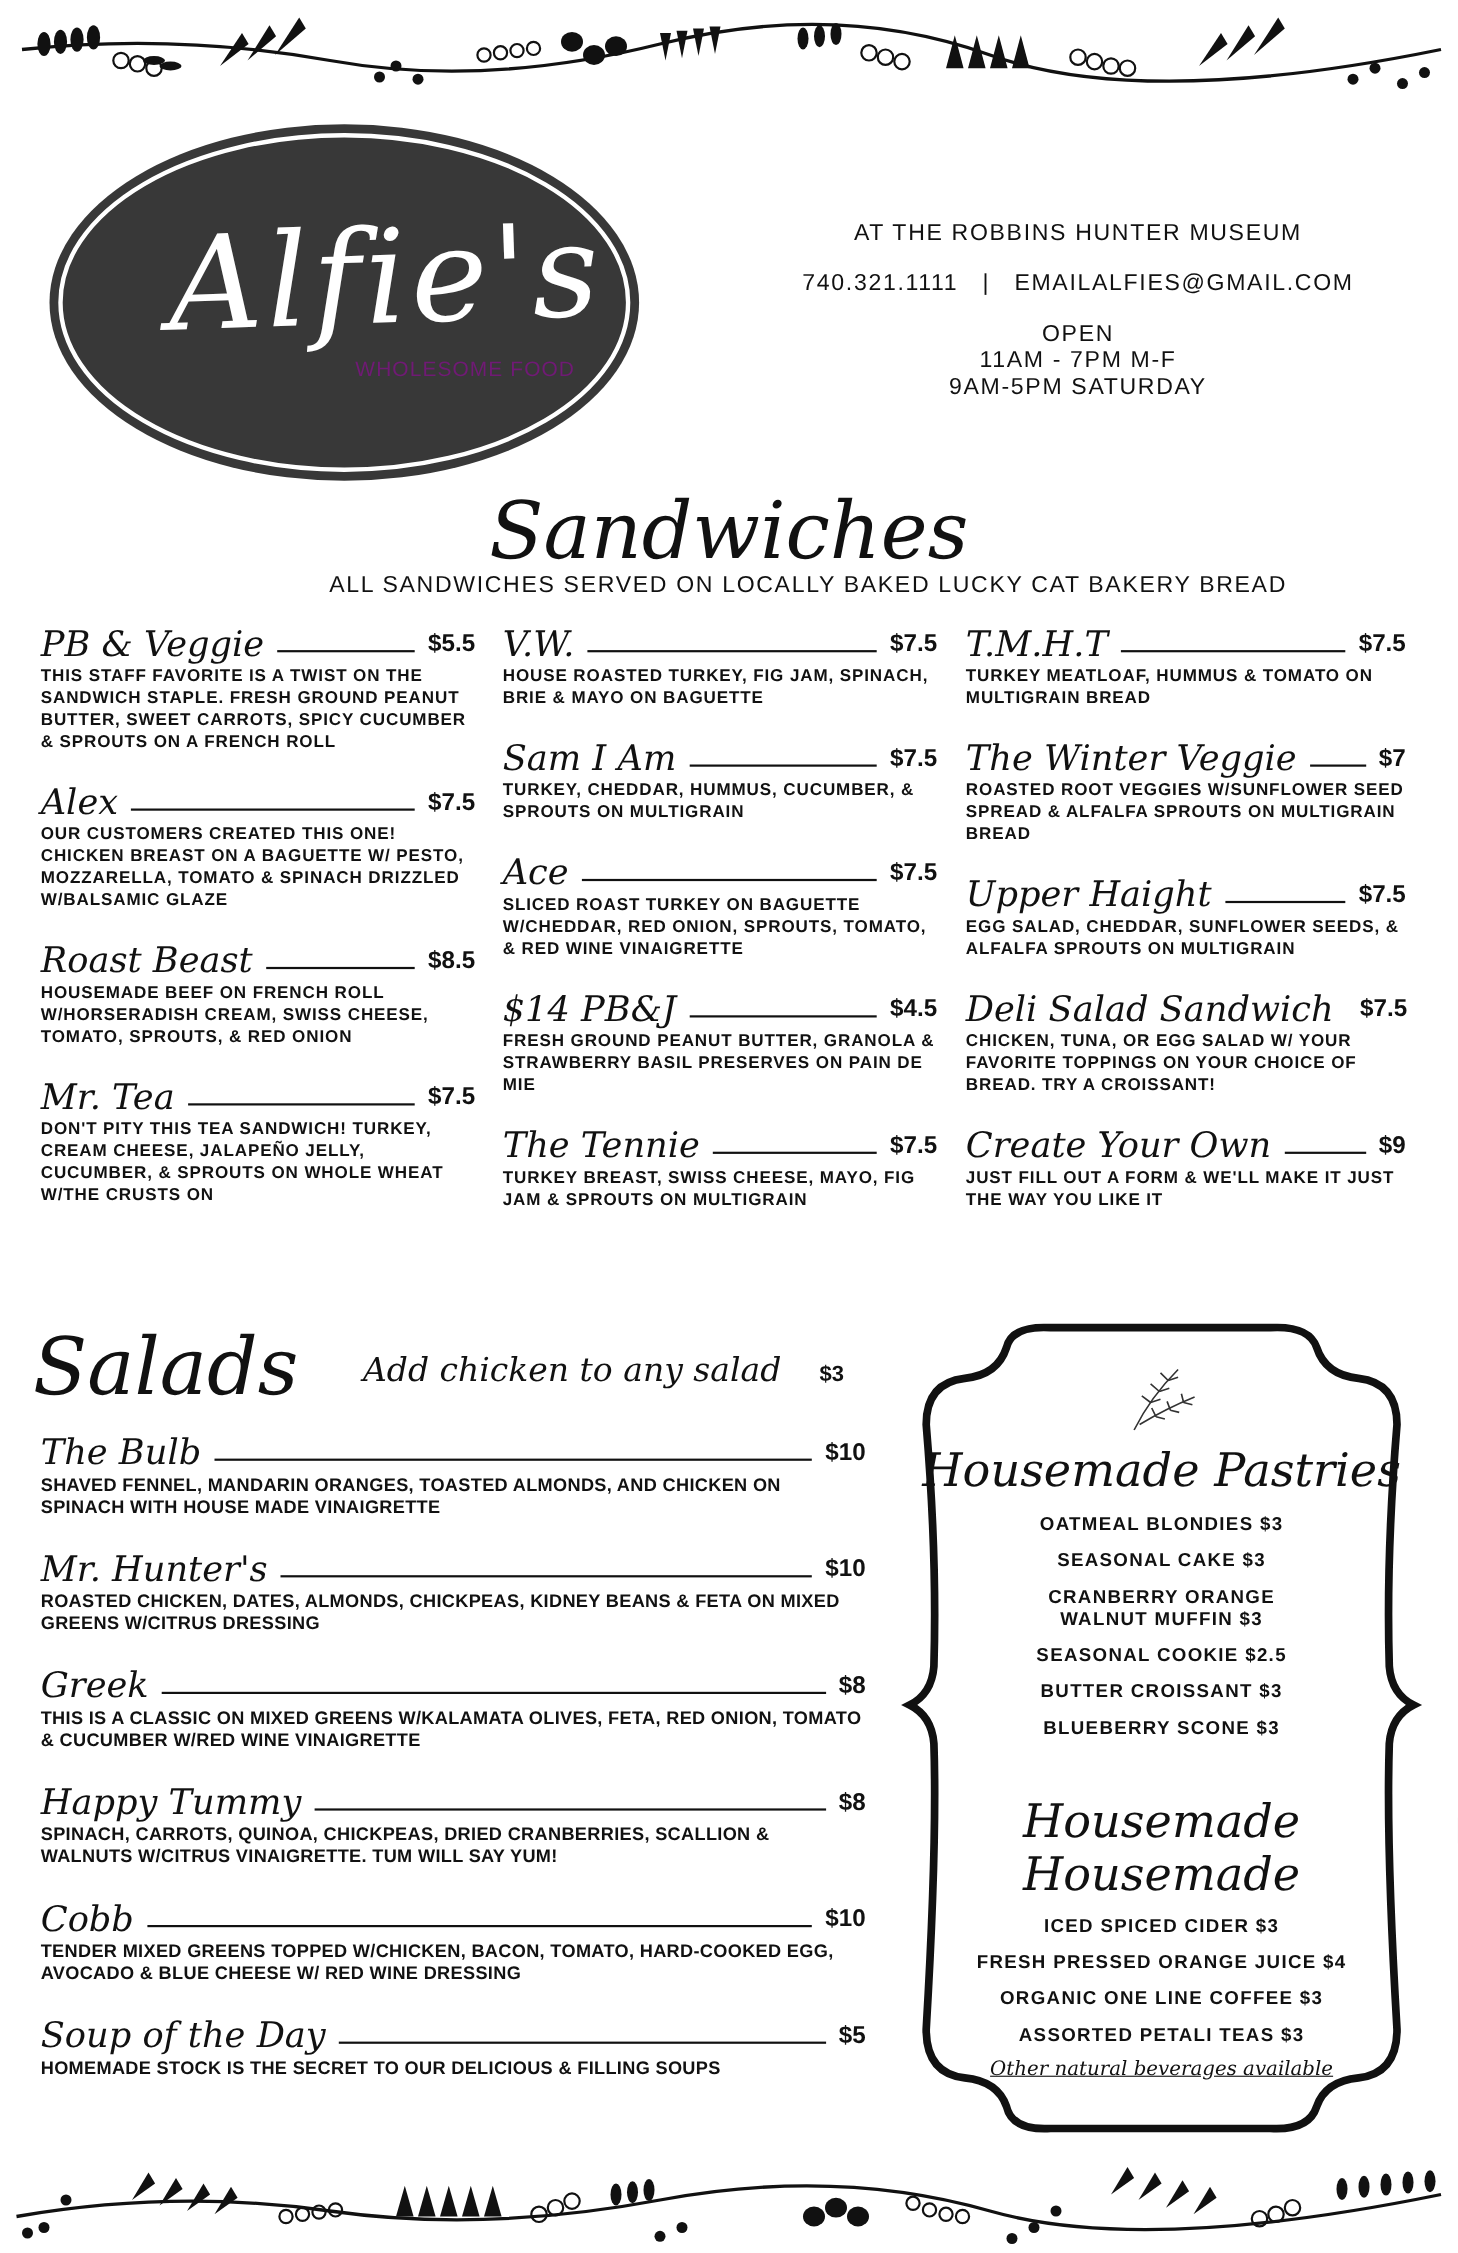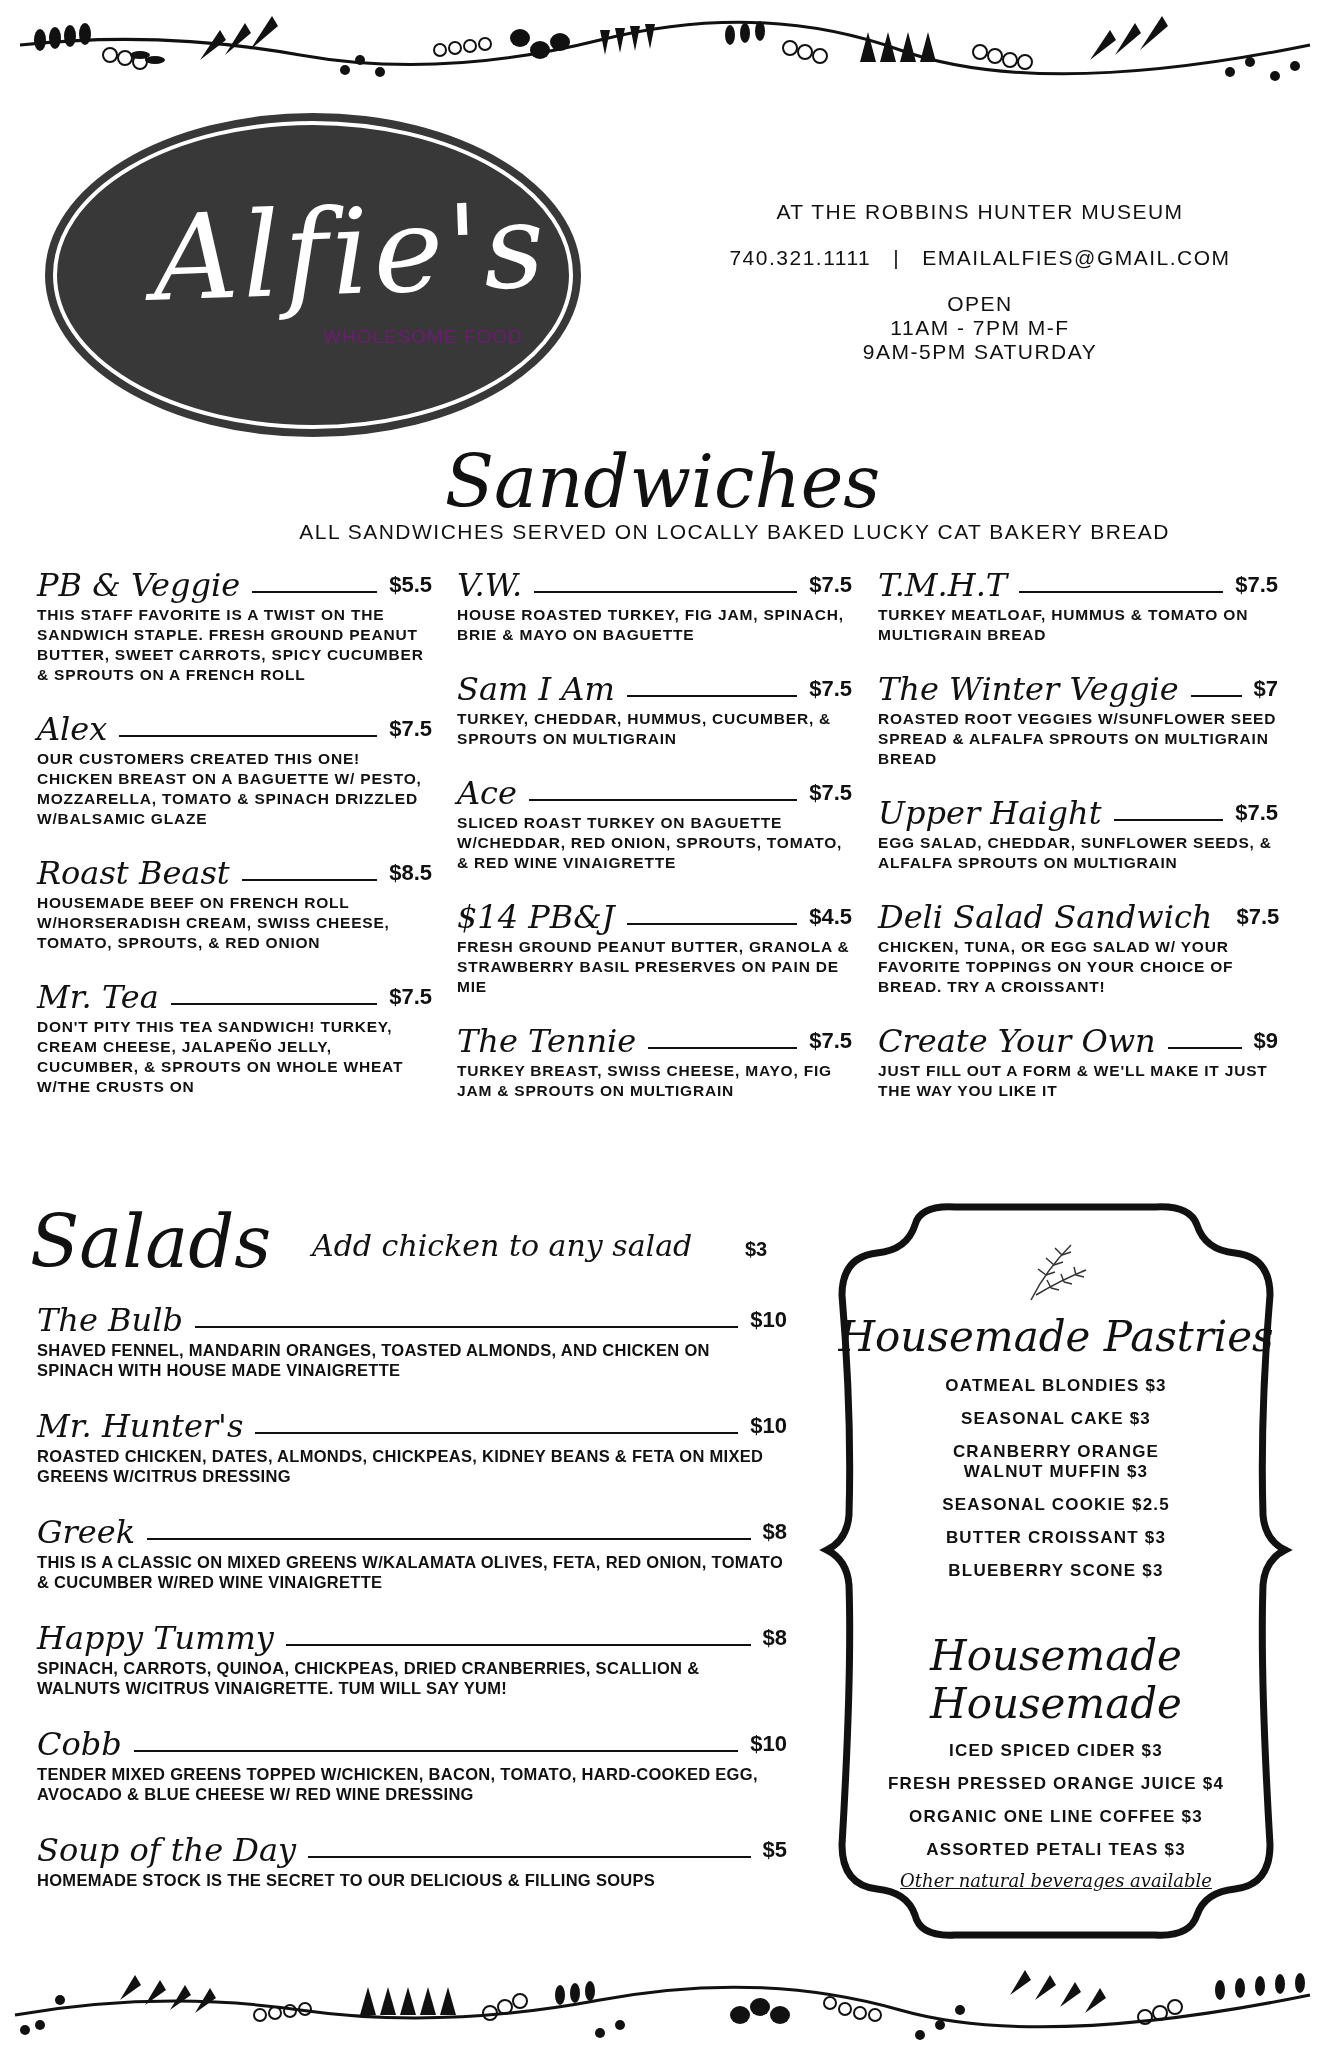--- a/index.html
+++ b/index.html
@@ -23,21 +23,21 @@
 
     .col { position: absolute; top: 565px; }
     .item { margin-bottom: 24px; }
     .item-head { display: flex; align-items: flex-end; height: 40px; }
     .item-name { font-family: "DejaVu Serif", serif; font-style: italic; font-size: 32px; white-space: nowrap; line-height: 40px; }
     .item-rule { flex: 1; border-bottom: 2px solid #111; margin: 0 12px 12px 12px; }
     .item-price { font-size: 22px; font-weight: bold; line-height: 32px; padding-bottom: 4px; }
     .item-desc { font-size: 15.5px; text-transform: uppercase; letter-spacing: 0.8px; line-height: 20px; font-weight: bold; }
 
     .h-salad { position: absolute; left: 30px; top: 1200px; font-size: 72px; }
-    .salad-note { position: absolute; left: 312px; top: 1228px; font-size: 30px; }
+    .salad-note { position: absolute; left: 330px; top: 1228px; font-size: 30px; }
     .salad-note-price { position: absolute; left: 745px; top: 1238px; font-size: 20px; font-weight: bold; }
     .salads { position: absolute; left: 37px; top: 1300px; width: 750px; }
     .salads .item { margin-bottom: 26px; }
     .salads .item-desc { font-size: 16.5px; letter-spacing: 0.3px; }
 
     .frame { position: absolute; left: 815px; top: 1195px; width: 482px; height: 752px; }
     .frame-content { position: absolute; left: 815px; top: 1225px; width: 482px; text-align: center; }
     .sprig { display: block; margin: 0 auto; }
     .h-pastry { font-size: 42px; margin-top: 6px; line-height: 52px; }
     .plist { list-style: none; }

